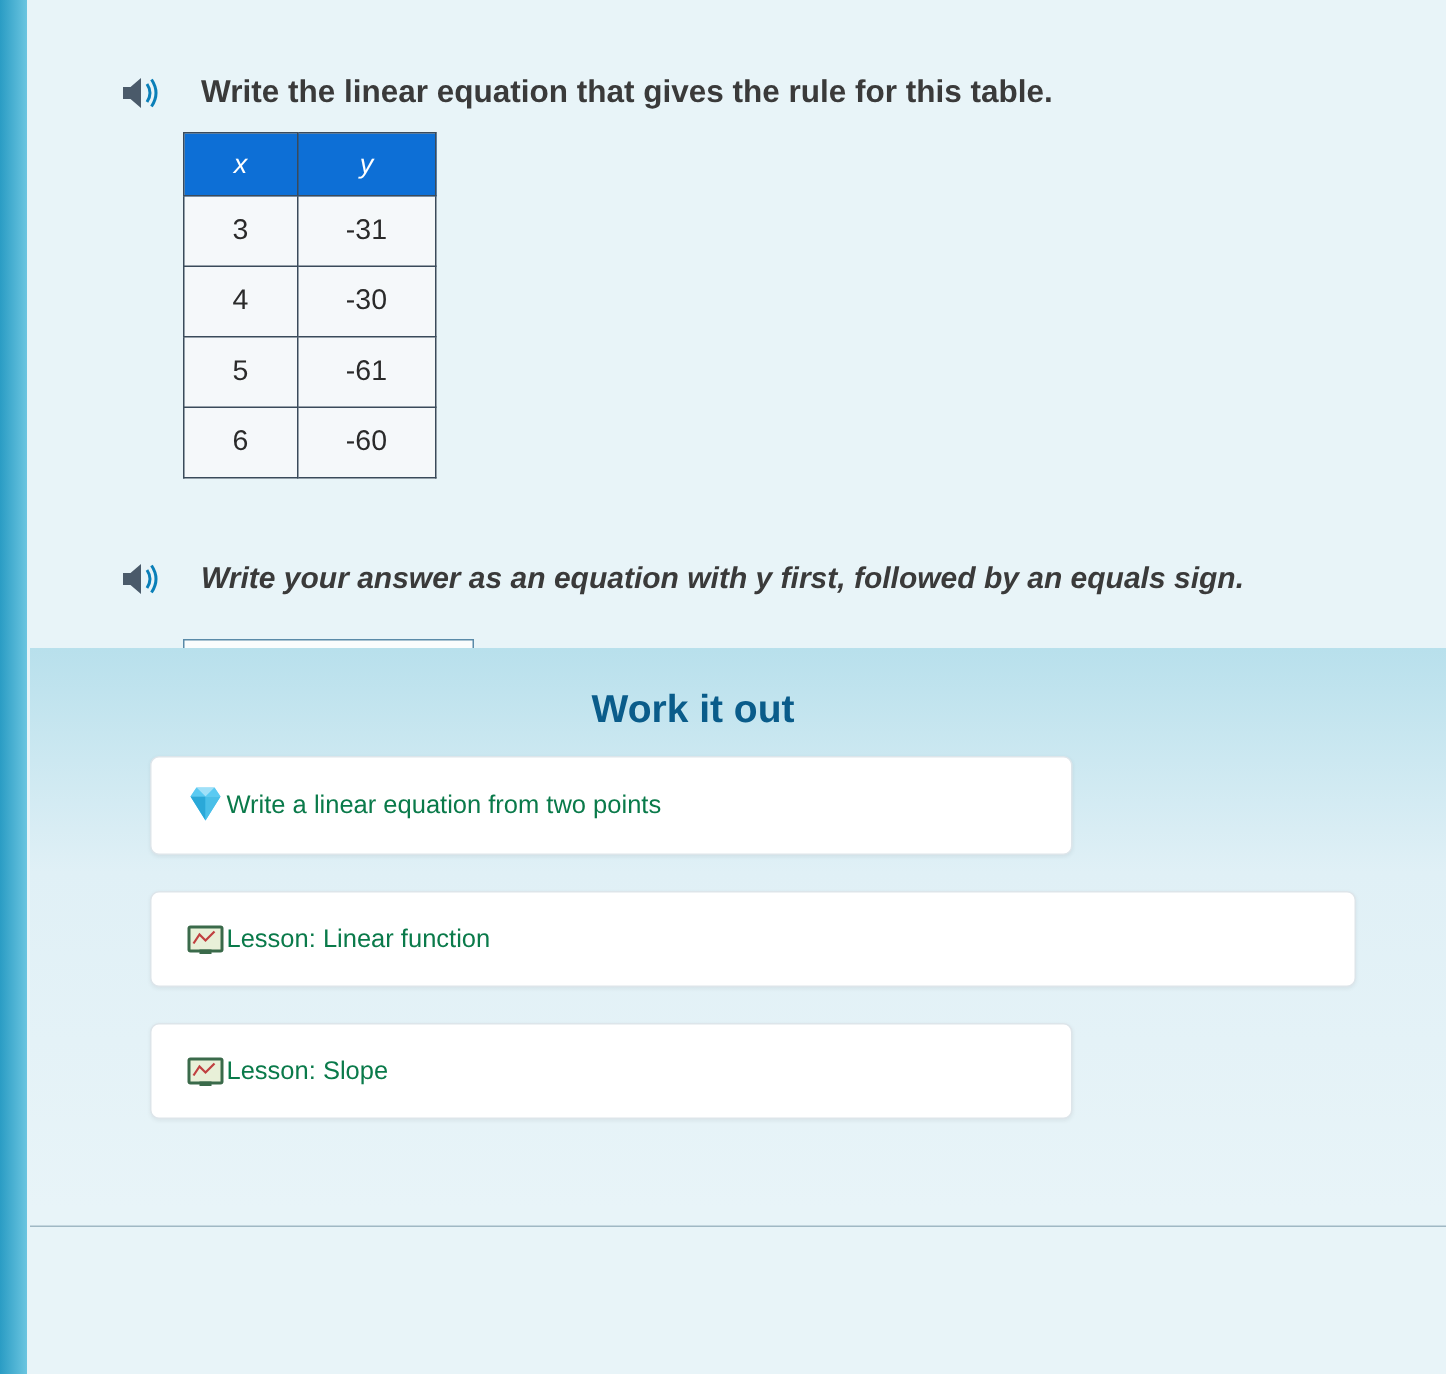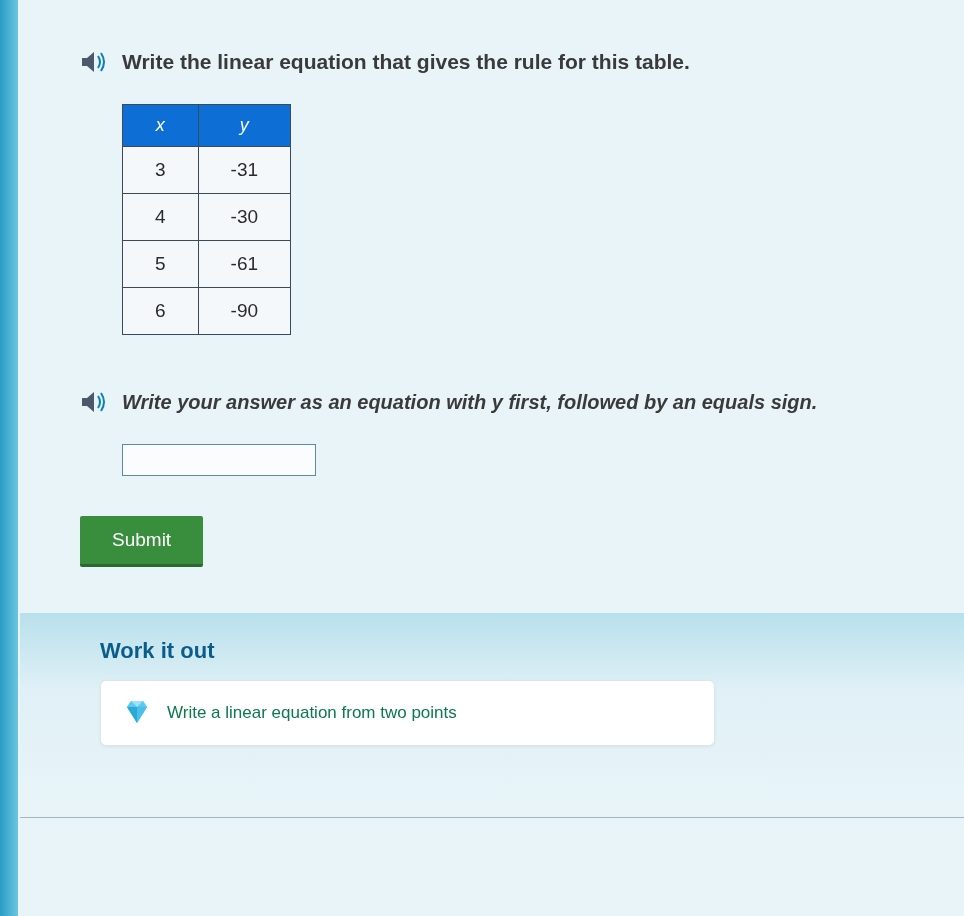--- a/index.html
+++ b/index.html
@@ -22,22 +22,22 @@
       height: 100%;
       background: linear-gradient(to right, #2a9cc4, #6bc5e0);
     }
     .container {
       padding: 50px 60px 50px 60px;
       margin-left: 20px;
     }
     .question-row {
       display: flex;
       align-items: center;
-      gap: 14px;
-      margin-bottom: 30px;
+      gap: 26px;
+      margin-bottom: 14px;
     }
     .speaker-icon {
       flex-shrink: 0;
       width: 28px;
       height: 24px;
     }
     .question-text {
       color: #3a3a3a;
       font-size: 21px;
       font-weight: bold;
@@ -97,22 +97,23 @@
     .lower-section {
       background: linear-gradient(to bottom, #b8e0ec 0%, #e0f0f6 40%, #e8f4f8 100%);
       padding: 25px 60px 60px 80px;
       margin-left: 0;
       position: absolute;
       bottom: 110px;
       left: 20px;
       right: 0;
     }
     .work-it-out {
+      text-align: center;
       color: #0a5c8a;
-      font-size: 22px;
+      font-size: 26px;
       font-weight: 600;
       margin-bottom: 16px;
       padding-right: 80px;
     }
     .help-text {
       text-align: center;
       color: #3a3a3a;
       font-size: 20px;
       margin-bottom: 32px;
       padding-right: 80px;
@@ -121,21 +122,20 @@
       display: flex;
       flex-wrap: wrap;
       gap: 24px;
     }
     .help-card {
       background: white;
       border-radius: 6px;
       padding: 18px 22px;
       display: flex;
       align-items: center;
-      gap: 16px;
       border: 1px solid #dde5ea;
       box-shadow: 0 1px 3px rgba(0,0,0,0.06);
       cursor: pointer;
     }
     .help-card-wide {
       width: 615px;
     }
     .help-card-narrow {
       flex: 1;
       min-width: 220px;
@@ -197,21 +197,21 @@
       <tr>
         <td>4</td>
         <td>-30</td>
       </tr>
       <tr>
         <td>5</td>
         <td>-61</td>
       </tr>
       <tr>
         <td>6</td>
-        <td>-90</td>
+        <td>-60</td>
       </tr>
     </tbody>
   </table>
 
   <div class="question-row">
     <span class="speaker-icon">
       <svg viewBox="0 0 28 24" width="28" height="24">
         <path d="M 2 8 L 2 16 L 7 16 L 14 22 L 14 2 L 7 8 Z" fill="#4a5a6a"></path>
         <path d="M 18 6 Q 22 12 18 18" stroke="#0a7fb8" stroke-width="2" fill="none"></path>
         <path d="M 21 3 Q 27 12 21 21" stroke="#0a7fb8" stroke-width="2" fill="none"></path>
@@ -238,16 +238,38 @@
           <path d="M 4 8 L 8 2 L 20 2 L 24 8 Z" fill="#7dd5f5"></path>
           <path d="M 8 2 L 14 8 L 20 2 Z" fill="#a0e0f8"></path>
           <path d="M 4 8 L 14 8 L 8 2 Z" fill="#5acaf2"></path>
           <path d="M 24 8 L 14 8 L 20 2 Z" fill="#5acaf2"></path>
           <path d="M 14 8 L 14 24 L 4 8 Z" fill="#2aa8d8"></path>
           <path d="M 14 8 L 14 24 L 24 8 Z" fill="#4abfe8"></path>
         </svg>
       </span>
       <span class="help-card-text">Write a linear equation from two points</span>
     </div>
+    <div class="help-card help-card-narrow">
+      <span class="lesson-icon">
+        <svg viewBox="0 0 28 26" width="28" height="26">
+          <rect x="2" y="4" width="24" height="18" fill="#3a6a4a" rx="2"></rect>
+          <rect x="4" y="6" width="20" height="14" fill="#e8f0d8"></rect>
+          <path d="M 6 16 L 10 10 L 14 14 L 20 8" stroke="#c04040" stroke-width="1.5" fill="none"></path>
+          <rect x="10" y="20" width="8" height="3" fill="#3a6a4a"></rect>
+        </svg>
+      </span>
+      <span class="help-card-text">Lesson: Linear function</span>
+    </div>
+    <div class="help-card help-card-wide">
+      <span class="lesson-icon">
+        <svg viewBox="0 0 28 26" width="28" height="26">
+          <rect x="2" y="4" width="24" height="18" fill="#3a6a4a" rx="2"></rect>
+          <rect x="4" y="6" width="20" height="14" fill="#e8f0d8"></rect>
+          <path d="M 6 16 L 10 10 L 14 14 L 20 8" stroke="#c04040" stroke-width="1.5" fill="none"></path>
+          <rect x="10" y="20" width="8" height="3" fill="#3a6a4a"></rect>
+        </svg>
+      </span>
+      <span class="help-card-text">Lesson: Slope</span>
+    </div>
   </div>
 </div>
 
 <div class="separator-line"></div>
 
 </body></html>

